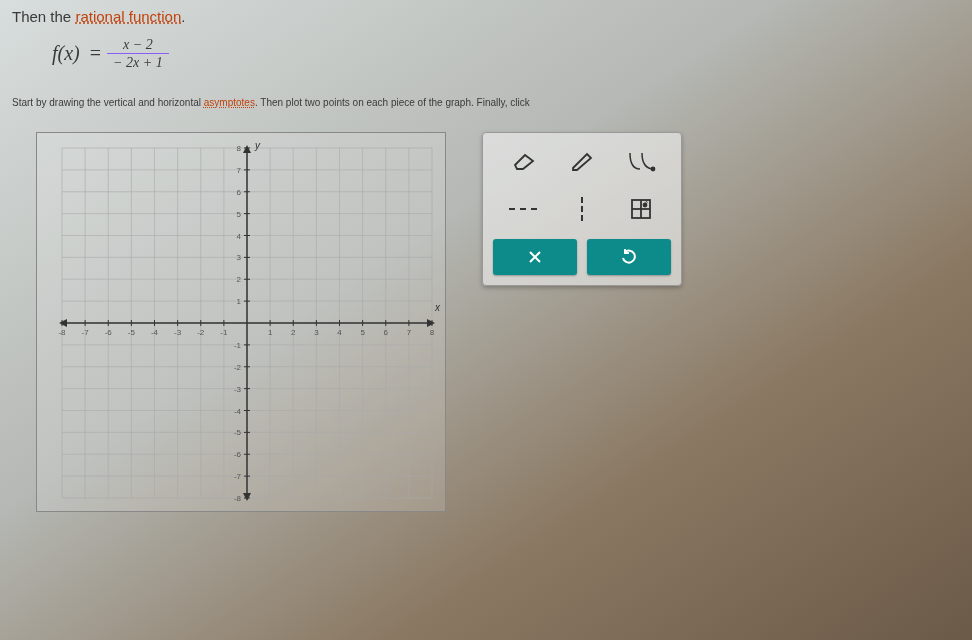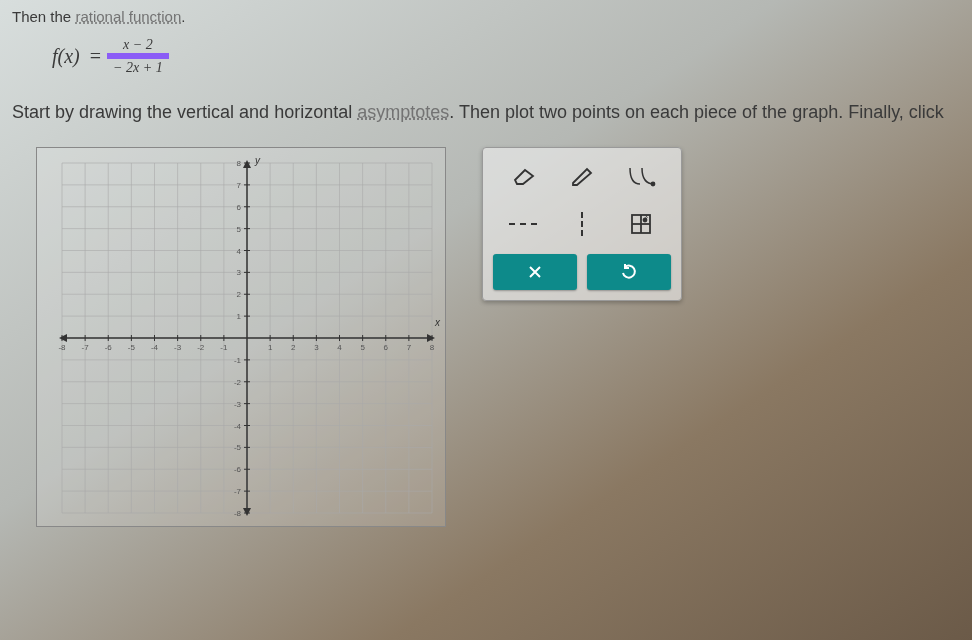--- a/index.html
+++ b/index.html
@@ -12,21 +12,21 @@
   color: #3a3a3a;
 }
 .content {
   padding: 8px 12px;
 }
 .prompt-line {
   font-size: 15px;
   margin-bottom: 12px;
 }
 .link-style {
-  color: #737373;
+  color: #c2410c;
   text-decoration: underline;
   text-decoration-style: dotted;
 }
 .formula {
   font-family: 'Times New Roman', serif;
   font-style: italic;
   font-size: 20px;
   margin: 10px 0 26px 40px;
   display: flex;
   align-items: center;
@@ -35,26 +35,26 @@
 .eq { margin: 0 6px; font-style: normal; }
 .frac {
   display: inline-flex;
   flex-direction: column;
   align-items: center;
   font-size: 14px;
   line-height: 1.1;
 }
 .frac .num { padding: 0 6px 1px; }
 .frac .den {
-  border-top: 6px solid #8b5cf6;
+  border-top: 1px solid #8b5cf6;
   padding: 1px 6px 0;
   font-style: italic;
 }
 .instr {
-  font-size: 18px;
+  font-size: 10px;
   margin-bottom: 24px;
 }
 .workarea {
   display: flex;
   gap: 36px;
   align-items: flex-start;
   margin-left: 24px;
 }
 
 .graph-box {

